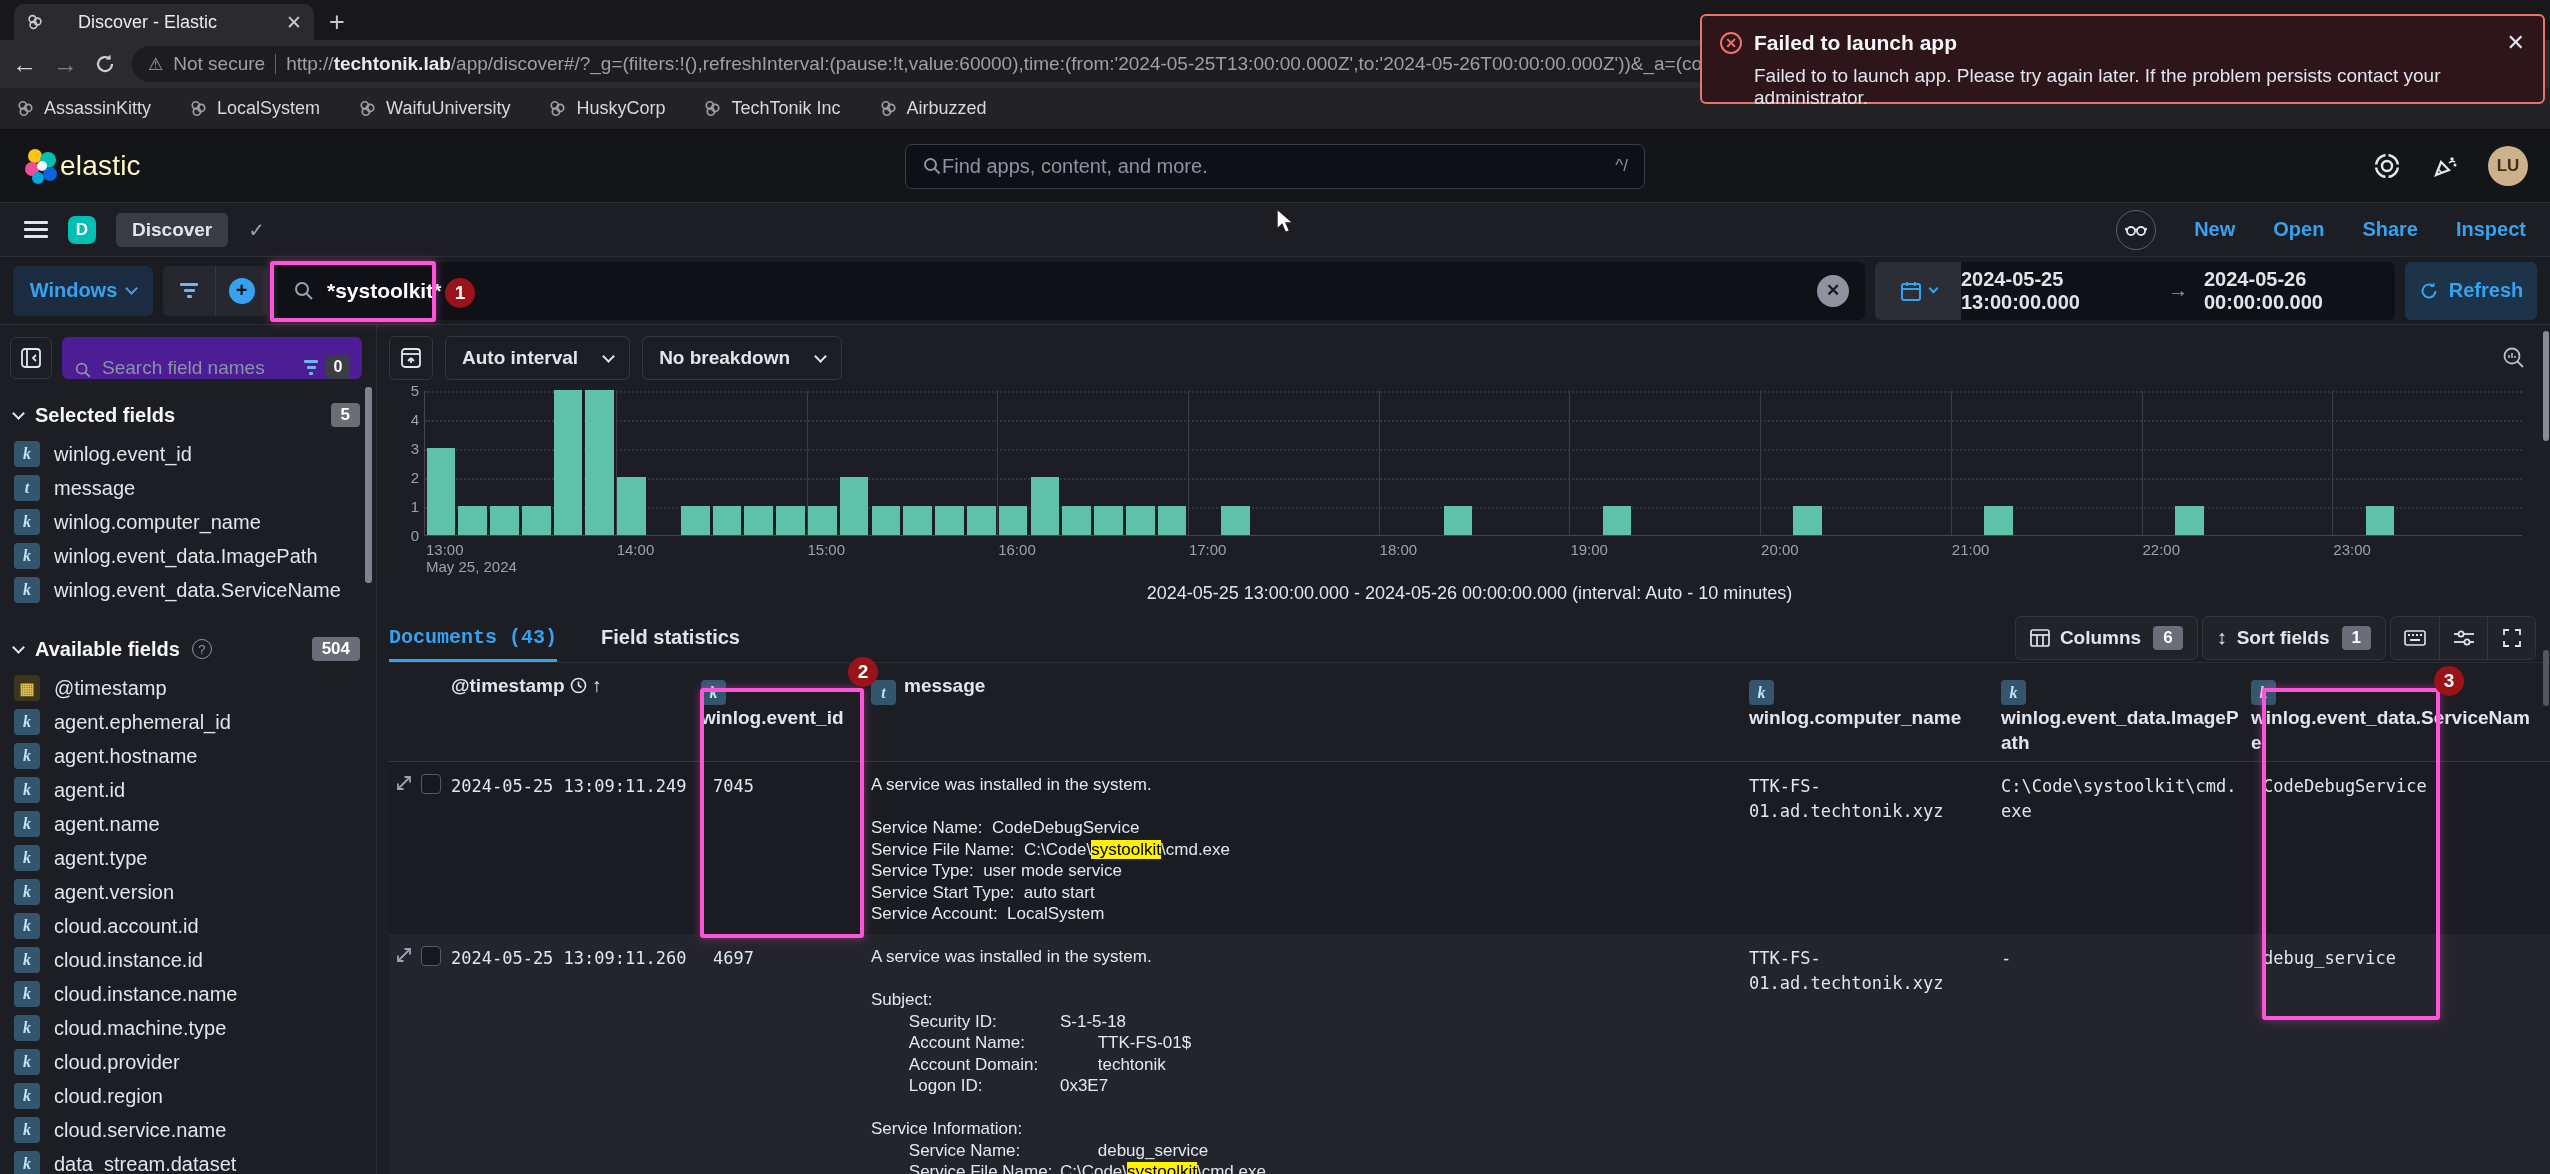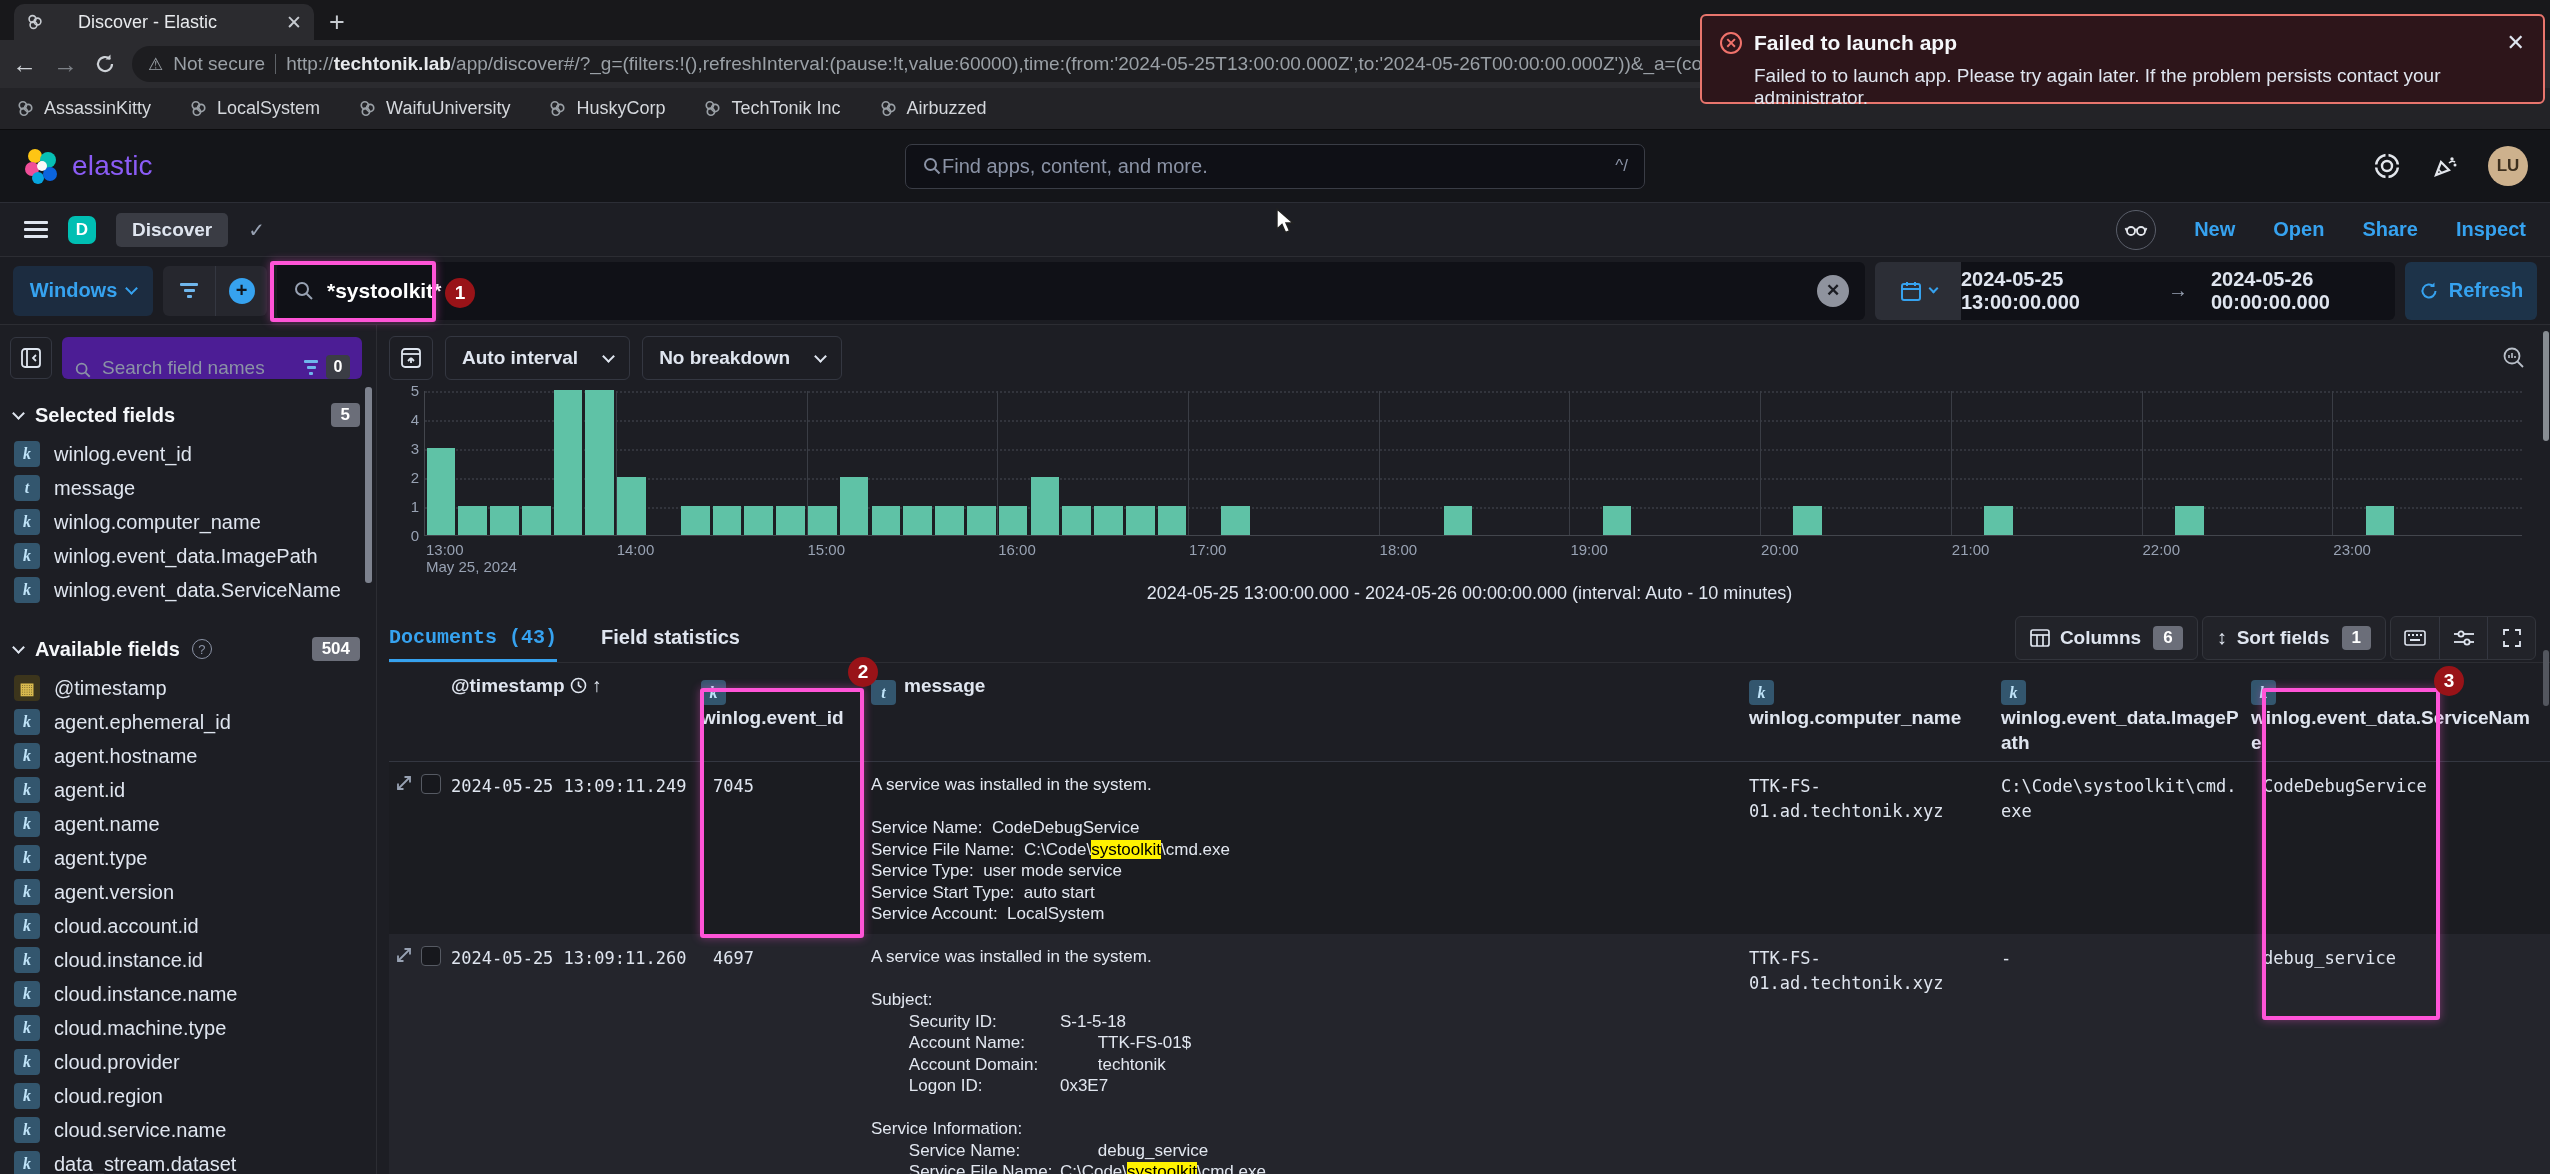--- a/index.html
+++ b/index.html
@@ -32,21 +32,21 @@
   .toast-head{display:flex;align-items:center;gap:12px;}
   .toast-title{font-weight:bold;font-size:21px;color:#f5f7fa;flex:1;}
   .toast-close{color:#dfe5ef;font-size:22px;}
   .toast-body{margin:9px 0 0 34px;font-size:19px;color:#dfe5ef;}
   .err-ic{width:22px;height:22px;border:2px solid #f0726b;border-radius:50%;color:#f0726b;
     display:flex;align-items:center;justify-content:center;font-size:14px;font-weight:bold;flex:none;}
 
   
   .ghead{height:73px;background:#141519;border-bottom:1px solid #2c2e36;display:flex;
     align-items:center;padding:0 22px;position:relative;}
-  .brand{display:flex;align-items:center;gap:12px;font-size:28px;color:#8b5cf6;letter-spacing:.2px;}
+  .brand{display:flex;align-items:center;font-size:28px;color:#fef9c3;letter-spacing:.2px;}
   .gsearch{position:absolute;left:905px;width:740px;height:45px;background:#0f1016;
     border:1px solid #3a3d46;border-radius:7px;display:flex;align-items:center;gap:0;
     padding:0 16px;color:#8b93a6;font-size:20px;}
   .gsearch .hint{margin-left:auto;font-size:17px;color:#8b93a6;}
   .gright{margin-left:auto;display:flex;align-items:center;gap:28px;}
   .avatar{width:40px;height:40px;border-radius:50%;background:#cdb18d;color:#3c2f1e;
     display:flex;align-items:center;justify-content:center;font-size:17px;font-weight:bold;}
 
   
   .navrow{height:54px;background:#1d1e24;border-bottom:1px solid #2c2d33;display:flex;
@@ -74,21 +74,21 @@
   .pluscirc{width:26px;height:26px;background:#36a2ef;color:#11161d;border-radius:50%;
     display:flex;align-items:center;justify-content:center;font-size:20px;font-weight:bold;}
   .qinput{flex:1;height:58px;background:#101117;border-radius:6px;display:flex;align-items:center;
     gap:12px;padding:0 16px;}
   .qtext{color:#fff;font-size:21px;font-weight:bold;}
   .qclear{margin-left:auto;width:32px;height:32px;border-radius:50%;background:#8f939e;color:#1b1c22;
     display:flex;align-items:center;justify-content:center;font-size:17px;font-weight:bold;}
   .dategrp{width:520px;height:58px;border-radius:6px;overflow:hidden;display:flex;flex:none;}
   .dategrp .cal{width:86px;background:#2c2e36;display:flex;align-items:center;justify-content:center;gap:8px;}
   .dategrp .vals{flex:1;background:#101117;display:flex;align-items:center;justify-content:center;
-    gap:23px;font-size:20px;font-weight:600;color:#dfe5ef;}
+    gap:16px;font-size:20px;font-weight:600;color:#dfe5ef;}
   .d-arrow{color:#98a2b3;font-weight:normal;}
   .refresh{width:132px;height:58px;background:#1d3349;border-radius:6px;display:flex;flex:none;
     align-items:center;justify-content:center;gap:10px;color:#36a2ef;font-size:20px;font-weight:600;}
 
   
   .content{display:flex;height:849px;}
   .sidebar{width:377px;flex:none;border-right:1px solid #2c2d33;padding:12px 14px 0 10px;position:relative;}
   .sb-top{display:flex;gap:10px;}
   .sq-btn{width:42px;height:42px;border:1px solid #343741;border-radius:6px;display:flex;flex:none;
     align-items:center;justify-content:center;}

